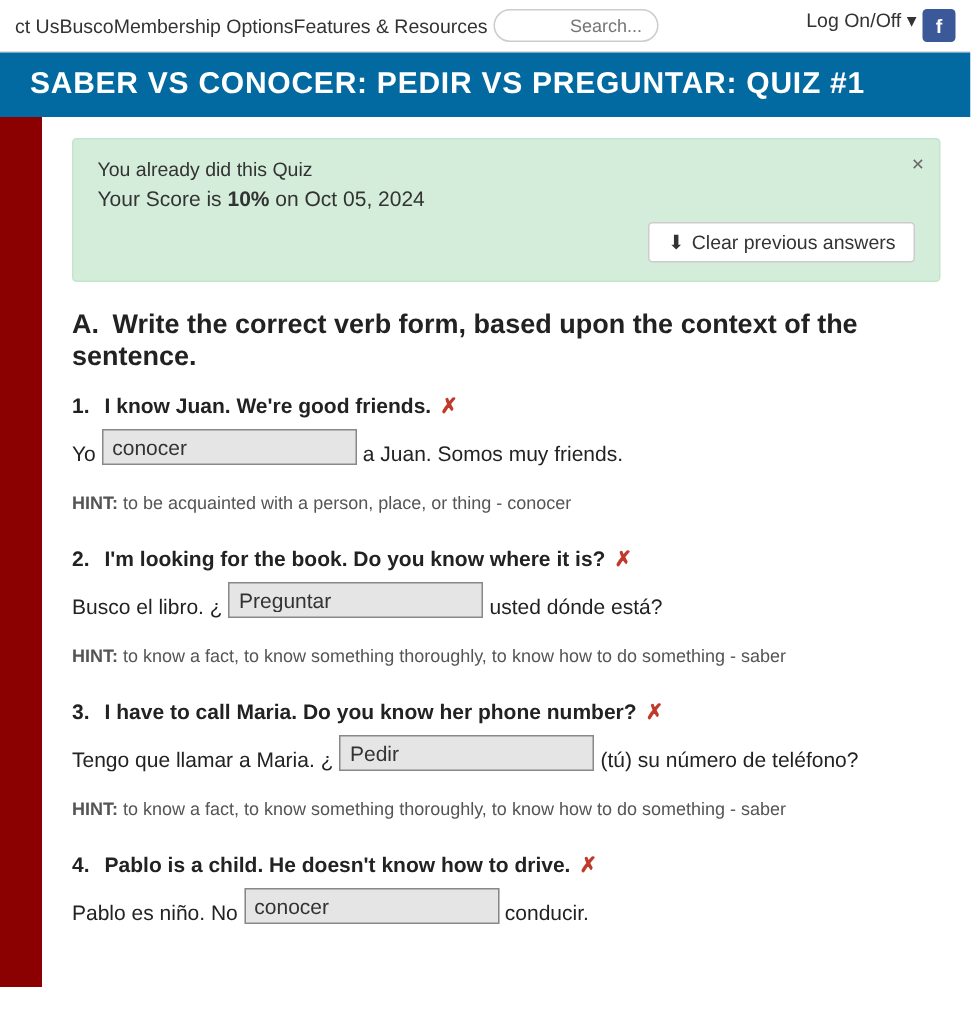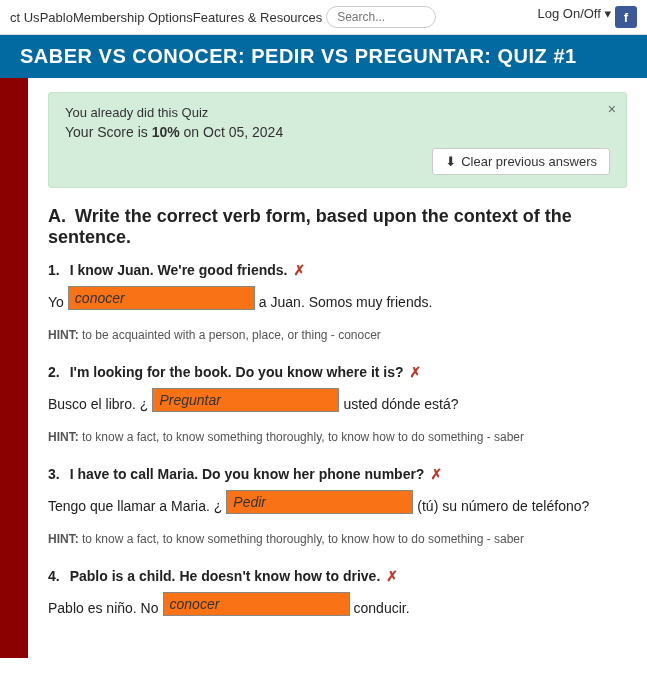--- a/index.html
+++ b/index.html
@@ -28,20 +28,21 @@
       font-size: 13px;
     }
     .nav-bar .search-box {
       border: 1px solid #ccc;
       border-radius: 12px;
       padding: 3px 10px;
       font-size: 12px;
       color: #999;
       width: 110px;
       margin-left: 4px;
+      text-align: right;
     }
     .nav-bar .log-btn {
       margin-left: auto;
       font-size: 13px;
       color: #333;
       cursor: pointer;
       display: flex;
       align-items: flex-start;
       gap: 4px;
     }
@@ -173,43 +174,42 @@
       flex-wrap: wrap;
       gap: 4px;
       margin-bottom: 6px;
       font-size: 14px;
       color: #222;
     }
     .answer-input {
       border: 1px solid #888;
       padding: 3px 6px;
       font-size: 14px;
-      width: 187px;
-      color: #333;
-      background: #f97316;
-      font-style: italic;
+      width: 170px;
+      color: #333;
+      background: #e5e5e5;
     }
 
     
     .hint-text {
       font-size: 12px;
       color: #555;
       margin-top: 16px;
       line-height: 1.5;
     }
     .hint-label {
       font-weight: bold;
     }
   </style>
 </head>
 <body>
 
 <div class="nav-bar">
   <span class="nav-link">ct Us</span>
-  <span class="nav-link">Pablo</span>
+  <span class="nav-link">Busco</span>
   <span class="nav-link">Membership Options</span>
   <span class="nav-link">Features &amp; Resources</span>
   <input class="search-box" type="text" placeholder="Search..." style="">
   <div class="log-btn">
     <span>Log On/Off ▾</span>
     <span class="fb-icon">f</span>
   </div>
 </div>
 
 <div class="page-title-bar">SABER VS CONOCER: PEDIR VS PREGUNTAR: QUIZ #1</div>

